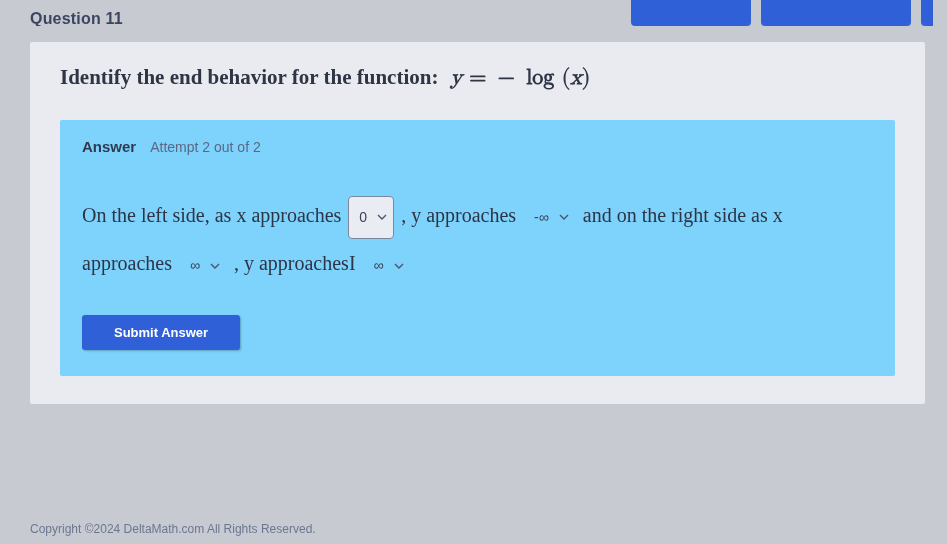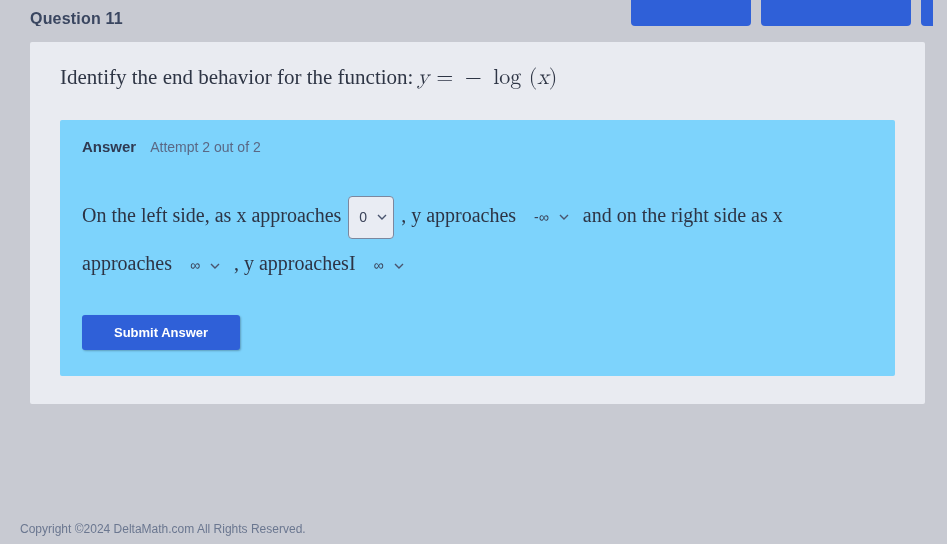--- a/index.html
+++ b/index.html
@@ -48,21 +48,22 @@
     padding: 22px 30px 28px 30px;
     border-radius: 2px;
     position: relative;
   }
   .prompt {
     font-size: 21px;
     color: #2e3545;
     display: flex;
     align-items: center;
     flex-wrap: wrap;
-    gap: 4px;
+    gap: 12px;
+    font-weight: bold;
   }
   .math {
     font-family: 'Cambria Math', 'STIX', 'Latin Modern Math', serif;
     font-style: italic;
     font-size: 22px;
   }
   .math .eq { font-style: normal; }
   .math .minus { font-style: normal; margin: 0 4px; }
   .math .fn { font-style: normal; }
   .math .paren { font-style: normal; }
@@ -128,21 +129,21 @@
     font-weight: bold;
     font-size: 13px;
     border: none;
     padding: 10px 32px;
     border-radius: 3px;
     cursor: pointer;
     box-shadow: 1px 1px 2px rgba(0,0,0,.25);
   }
   .footer {
     position: absolute;
-    left: 20px;
+    left: 30px;
     bottom: 8px;
     font-family: Arial, sans-serif;
     font-size: 12px;
     color: #6b7790;
     display: flex;
     text-align: right;
   }
   .footer a { color: #5e6e94; text-decoration: none; }
 </style>
 </head>

